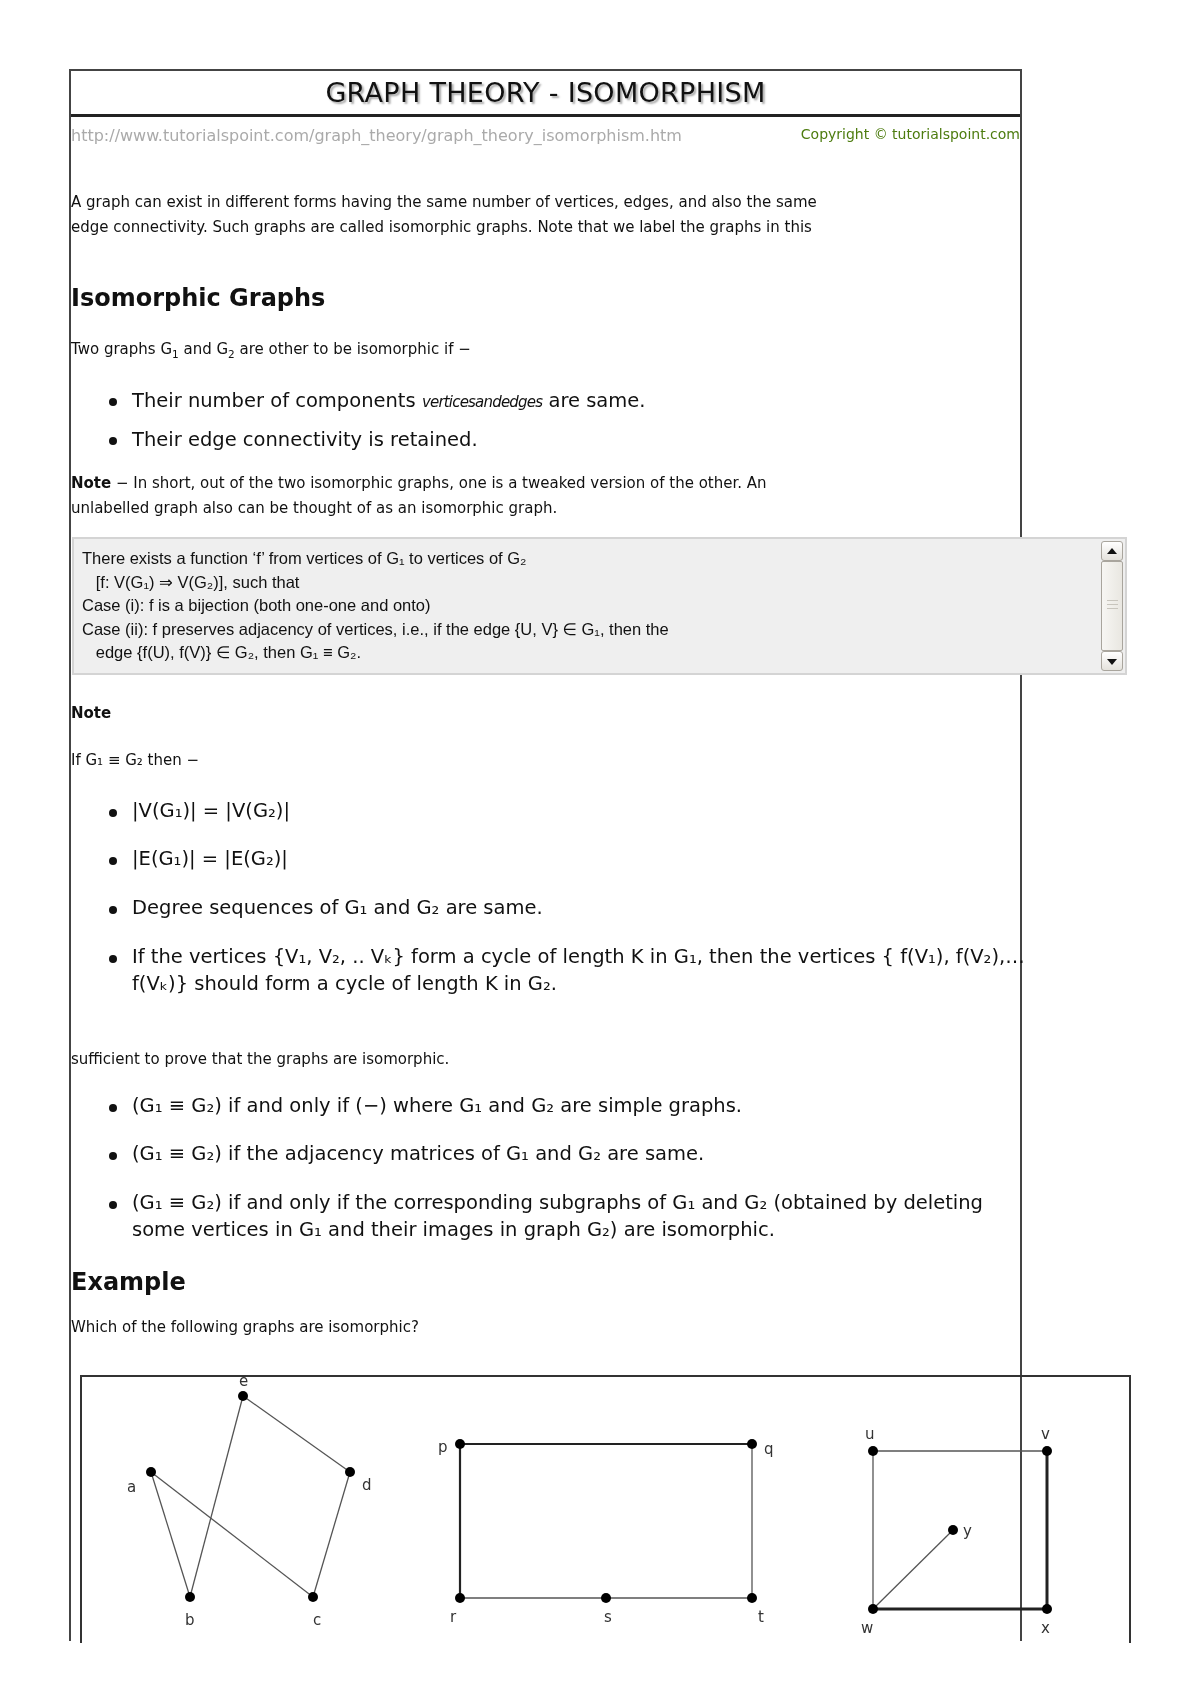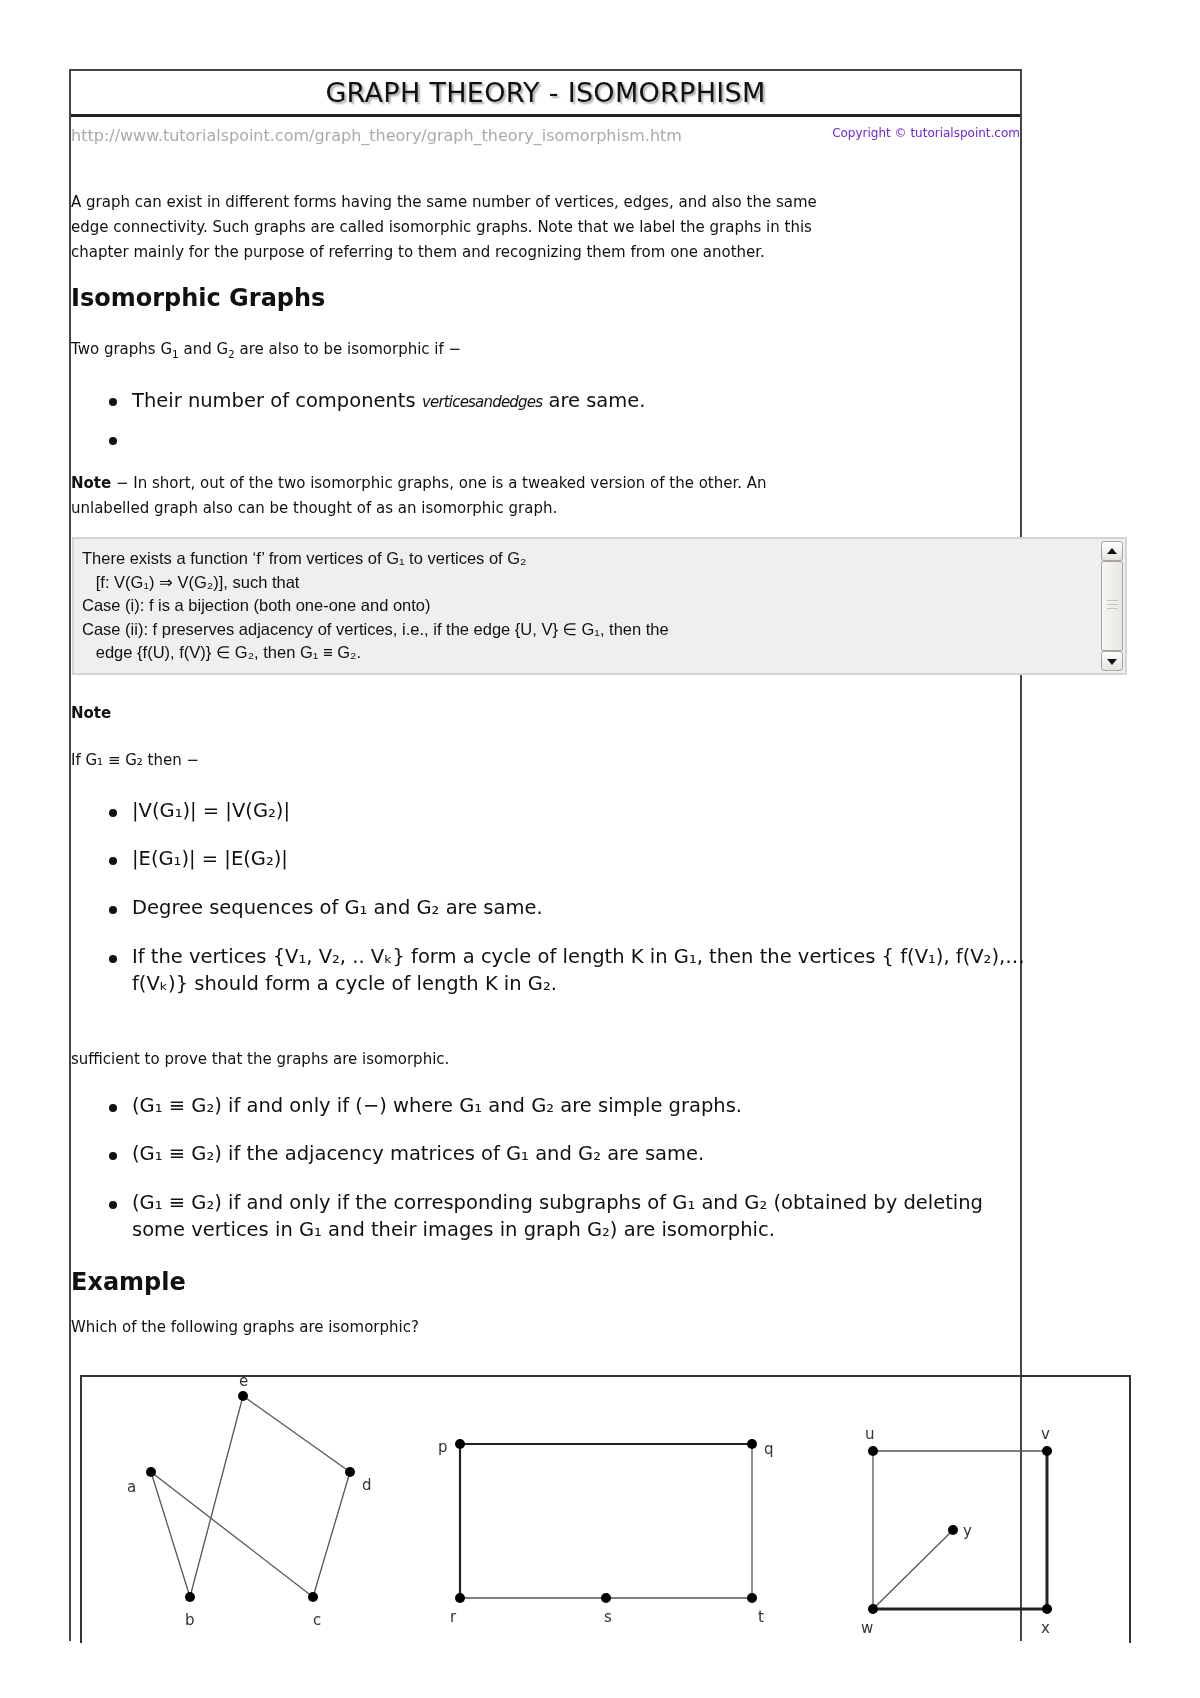--- a/index.html
+++ b/index.html
@@ -1,21 +1,21 @@
 <!DOCTYPE html>
 <html><head>
 <meta charset="utf-8">
 <style>
   html, body { margin:0; padding:0; background:#fff; }
   body { width:1200px; height:1698px; position:relative; overflow:hidden; font-family:"DejaVu Sans", sans-serif; color:#111; }
   .page { position:absolute; left:69px; top:69px; width:953px; height:1572px; border:2px solid #444; border-bottom:none; box-sizing:border-box; }
   .title { position:absolute; left:0; right:0; top:6px; text-align:center; font-size:27px; letter-spacing:0.3px; color:#111; text-shadow:2px 2px 2px #aaa; }
   .title-rule { position:absolute; left:0; right:0; top:43px; height:0; border-top:3px solid #222; }
   .url { position:absolute; left:0; top:55px; font-size:16px; color:#aaa; }
-  .copyright { position:absolute; right:0; top:55px; font-size:12px; color:#6d28d9; }
+  .copyright { position:absolute; right:0; top:55px; font-size:14px; color:#4d7c0f; }
   .t { position:absolute; left:0; font-size:15px; line-height:25px; white-space:nowrap; color:#111; }
   .h2 { position:absolute; left:0; font-size:24px; font-weight:bold; color:#111; }
   .bold { font-weight:bold; }
   .bullet { position:absolute; left:38px; width:8px; height:8px; border-radius:50%; background:#111; }
   .bt { position:absolute; left:61px; font-size:19.5px; line-height:27px; white-space:nowrap; color:#111; }
   sub { font-size:70%; vertical-align:-4px; }
   .ital-small { font-style:italic; font-size:15px; letter-spacing:-0.8px; }
   .code { position:absolute; left:1px; top:466px; width:1055px; height:138px; background:#efefef; border:2px solid #d4d4d4; box-sizing:border-box; }
   .code pre { margin:0; position:absolute; left:8px; top:8px; font-family:Liberation Sans, sans-serif; font-size:16.5px; line-height:23.5px; color:#111; }
   .scrollbar { position:absolute; right:2px; top:2px; width:22px; height:130px; }
@@ -33,29 +33,29 @@
 <body>
 
 <div class="page">
   <div class="title">GRAPH THEORY - ISOMORPHISM</div>
   <div class="title-rule"></div>
   <div class="url">http://www.tutorialspoint.com/graph_theory/graph_theory_isomorphism.htm</div>
   <div class="copyright">Copyright © tutorialspoint.com</div>
 
   <div class="t" style="top:119px">A graph can exist in different forms having the same number of vertices, edges, and also the same</div>
   <div class="t" style="top:144px">edge connectivity. Such graphs are called isomorphic graphs. Note that we label the graphs in this</div>
-  <div class="t" style="top:169px">chapter mainly for the purpose of referring to them and recognizing them from one another.</div>
 
   <div class="h2" style="top:213px">Isomorphic Graphs</div>
 
-  <div class="t" style="top:266px"><span>Two graphs G</span><sub>1</sub><span> and G</span><sub>2</sub><span> are also to be isomorphic if −</span></div>
+  <div class="t" style="top:266px"><span>Two graphs G</span><sub>1</sub><span> and G</span><sub>2</sub><span> are other to be isomorphic if −</span></div>
 
   <div class="bullet" style="top:327px"></div>
   <div class="bt" style="top:316px"><span>Their number of components </span><span class="ital-small">verticesandedges</span><span> are same.</span></div>
   <div class="bullet" style="top:366px"></div>
+  <div class="bt" style="top:355px">Their edge connectivity is retained.</div>
 
   <div class="t" style="top:400px"><span class="bold">Note</span><span> − In short, out of the two isomorphic graphs, one is a tweaked version of the other. An</span></div>
   <div class="t" style="top:425px">unlabelled graph also can be thought of as an isomorphic graph.</div>
 
   <div class="code">
     <pre><span>There exists a function ‘f’ from vertices of G₁ to vertices of G₂</span>
 <span>   [f: V(G₁) ⇒ V(G₂)], such that</span>
 <span>Case (i): f is a bijection (both one-one and onto)</span>
 <span>Case (ii): f preserves adjacency of vertices, i.e., if the edge {U, V} ∈ G₁, then the</span>
 <span>   edge {f(U), f(V)} ∈ G₂, then G₁ ≡ G₂.</span></pre>

